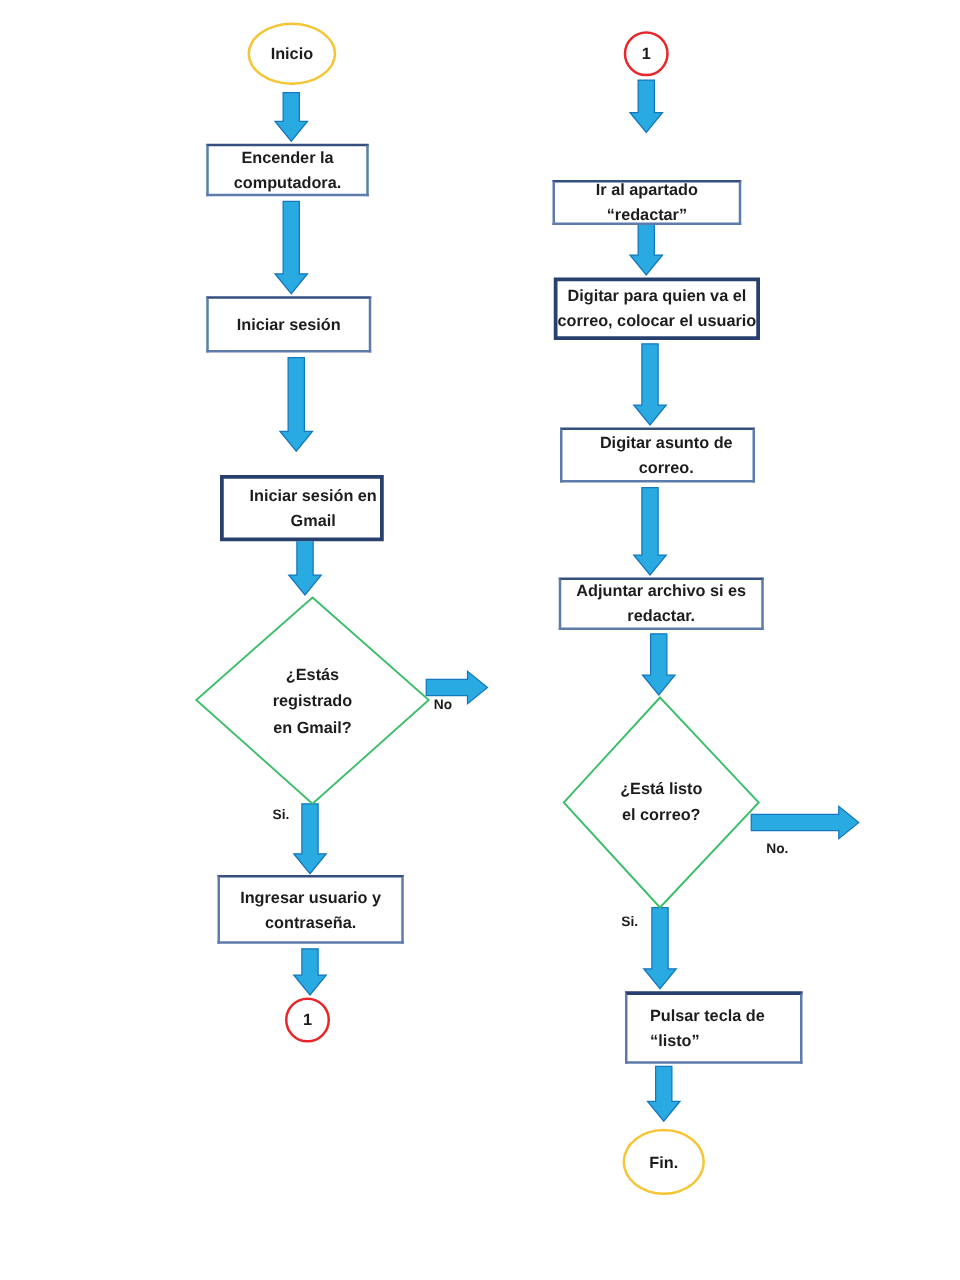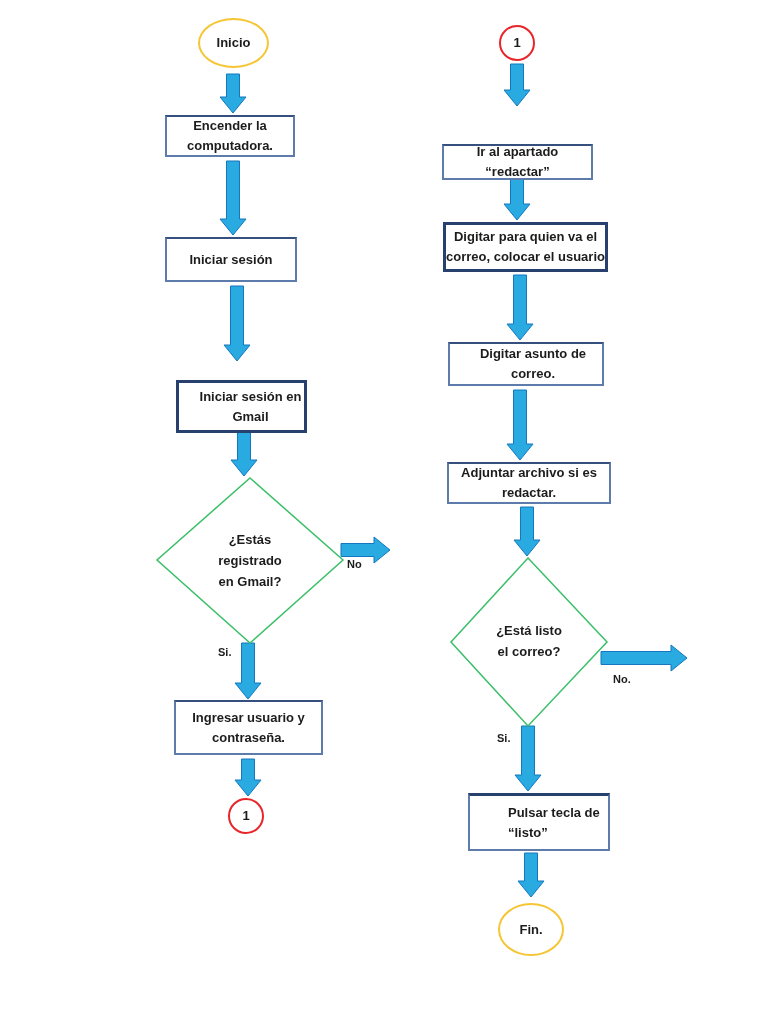--- a/index.html
+++ b/index.html
@@ -24,21 +24,21 @@
   .diamond-shape{fill:#ffffff;stroke:var(--diamond-border);stroke-width:1.5;}
   .node{
     position:absolute;display:flex;flex-direction:column;
     align-items:center;justify-content:center;
     background:#ffffff;box-sizing:border-box;
     font-weight:bold;font-size:13px;line-height:20px;text-align:center;
   }
   .rect{border:2px solid var(--box-border);border-top-color:var(--box-border-top);}
   .rect.dark{border:3px solid var(--box-border-dark);}
   .rect.dark-top{border-top:3px solid var(--box-border-dark);}
-  .rect.left-align{align-items:flex-start;text-align:left;padding-left:38px;}
+  .rect.left-align{align-items:flex-start;text-align:left;padding-left:18px;margin-left:32px;}
   .terminal{border:2px solid var(--terminal-border);border-radius:50%;}
   .connector{border:2px solid var(--connector-border);border-radius:50%;}
   .diamond-text{
     position:absolute;background:transparent;display:flex;flex-direction:column;
     align-items:center;justify-content:center;
     font-weight:bold;font-size:13px;line-height:21px;text-align:center;
   }
   .flow-label{
     position:absolute;font-weight:bold;font-size:11px;line-height:16px;
   }

